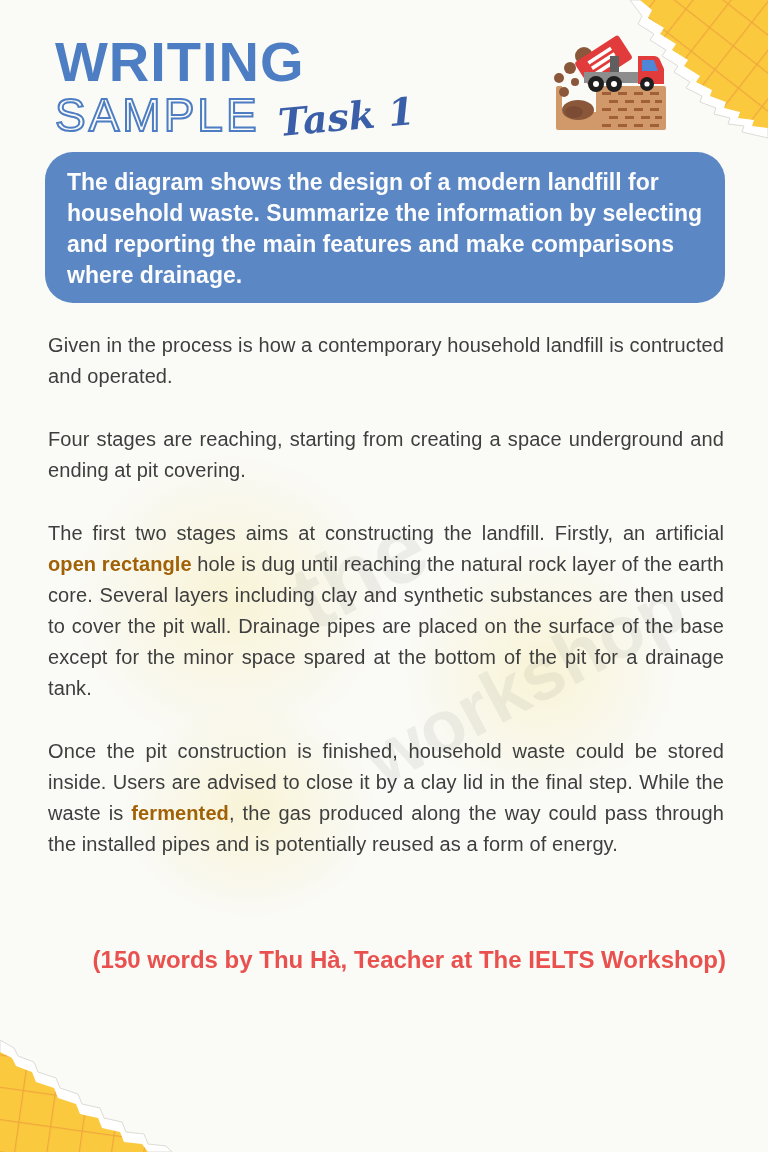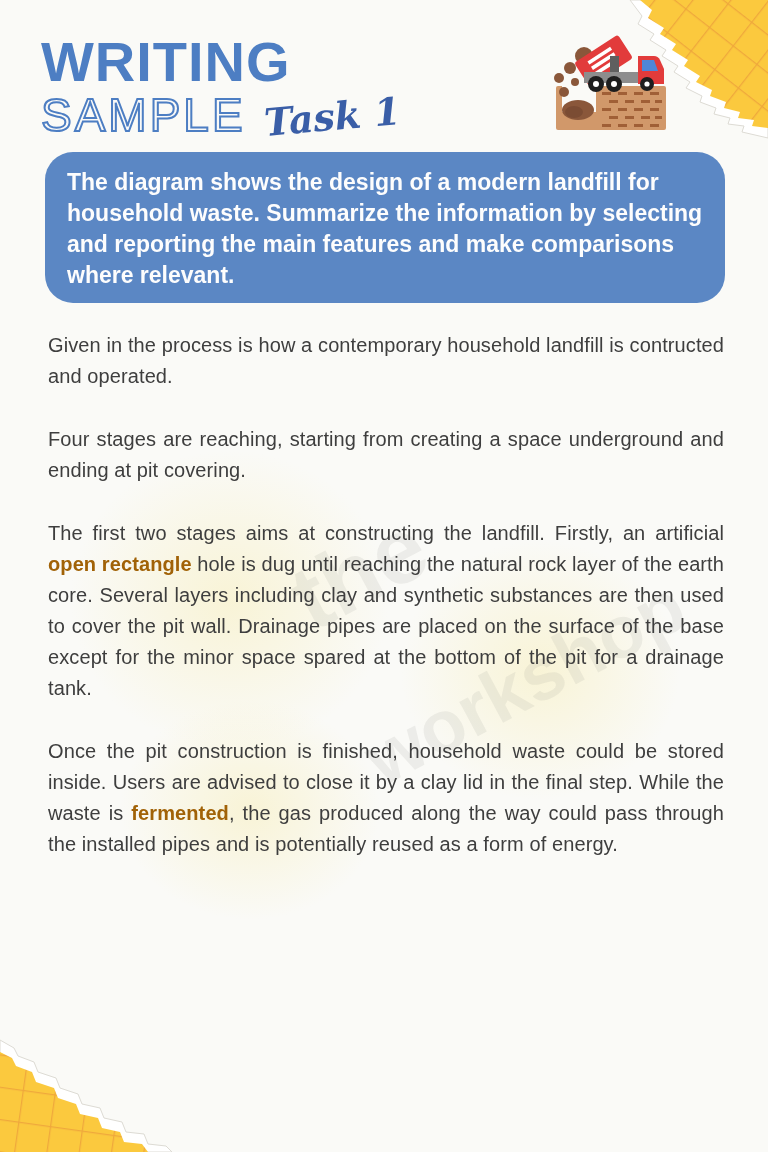--- a/index.html
+++ b/index.html
@@ -6,21 +6,21 @@
   body{font-family:"Liberation Sans", sans-serif;}
   .page{
     position:relative;width:768px;height:1152px;overflow:hidden;
     background:#fafaf7;
   }
   
   .corner{position:absolute;pointer-events:none;}
   .corner-tr{top:0;right:0;}
   .corner-bl{bottom:0;left:0;}
   
-  .header{position:absolute;left:41px;top:34px;}
+  .header{position:absolute;left:55px;top:34px;}
   .title-main{
     font-size:56px;font-weight:800;letter-spacing:1px;line-height:1.0;
     color:#4d7ec3;
   }
   .title-row{display:flex;align-items:flex-end;gap:18px;margin-top:2px;}
   .title-outline{
     font-size:46px;font-weight:400;letter-spacing:3px;line-height:1.0;
     color:rgba(250,250,247,0.9);
     -webkit-text-stroke:2px #4d7ec3;
   }
@@ -165,23 +165,24 @@
     <g>
       <circle cx="46" cy="58" r="8" fill="#1e1e1e"></circle>
         <circle cx="46" cy="58" r="3" fill="#ffffff"></circle>
       <circle cx="64" cy="58" r="8" fill="#1e1e1e"></circle>
         <circle cx="64" cy="58" r="3" fill="#ffffff"></circle>
       <circle cx="97" cy="58" r="7" fill="#1e1e1e"></circle>
         <circle cx="97" cy="58" r="2.6" fill="#ffffff"></circle>
     </g>
   </svg>
 
-  <div class="prompt-box">The diagram shows the design of a modern landfill for household waste. Summarize the information by selecting and reporting the main features and make comparisons where relevant.</div>
+  <div class="prompt-box">The diagram shows the design of a modern landfill for household waste. Summarize the information by selecting and reporting the main features and make comparisons where drainage.</div>
 
   <main class="essay">
       <p><span>Given in the process is how a contemporary household landfill is contructed and operated.</span></p>
       <p><span>Four stages are reaching, starting from creating a space underground and ending at pit covering.</span></p>
       <p><span>The first two stages aims at constructing the landfill. Firstly, an artificial </span><b>open rectangle</b><span> hole is dug until reaching the natural rock layer of the earth core. Several layers including clay and synthetic substances are then used to cover the pit wall. Drainage pipes are placed on the surface of the base except for the minor space spared at the bottom of the pit for a drainage tank.</span></p>
       <p><span>Once the pit construction is finished, household waste could be stored inside. Users are advised to close it by a clay lid in the final step. While the waste is </span><b>fermented</b><span>, the gas produced along the way could pass through the installed pipes and is potentially reused as a form of energy.</span></p>
     </main>
 
+  <div class="citation">(150 words by Thu Hà, Teacher at The IELTS Workshop)</div>
 
 </div>
 
 </body></html>

